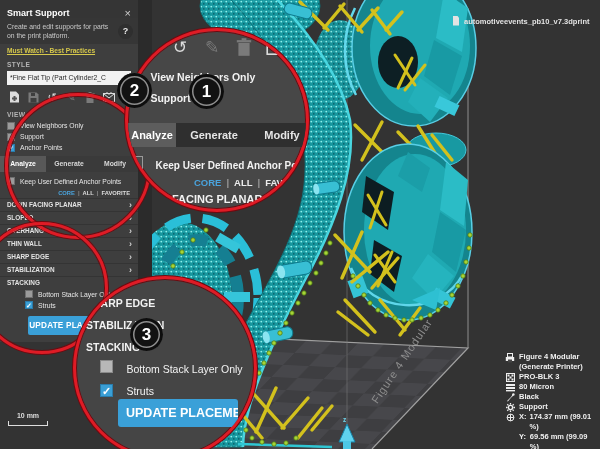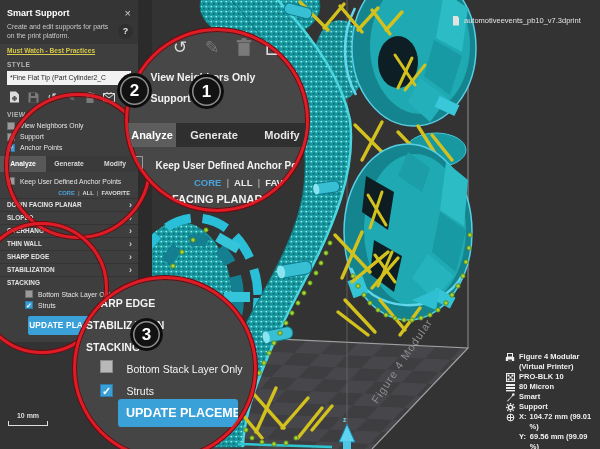--- a/index.html
+++ b/index.html
@@ -2,21 +2,21 @@
 <html><head>
 <meta charset="utf-8">
 <style>
   html,body{margin:0;padding:0;background:#222;}
   *{box-sizing:border-box;}
   #stage{position:relative;width:600px;height:449px;overflow:hidden;background:#333333;
          font-family:"Liberation Sans",sans-serif;-webkit-font-smoothing:antialiased;}
   
   #vp-svg{position:absolute;left:0;top:0;}
   .vp-label{position:absolute;color:#e6e6e6;}
-  #filename{left:452px;top:16px;display:flex;align-items:flex-start;gap:4px;font-size:7.5px;font-weight:normal;color:#e3e3e3;}
+  #filename{left:452px;top:16px;display:flex;align-items:flex-end;gap:4px;font-size:7.5px;font-weight:bold;color:#e3e3e3;}
   #platform-label{left:374px;top:396px;font-size:11px;color:#8d8d8d;letter-spacing:1px;
                   transform:rotate(-56deg);transform-origin:left center;white-space:nowrap;}
   #axis-label{left:343px;top:416px;font-size:6.5px;color:#6fd8ee;font-weight:bold;}
   #scalebar{left:8px;top:412px;width:40px;text-align:center;}
   #scalebar .txt{font-size:7px;font-weight:bold;color:#dedede;}
   #scalebar .bar{margin-top:2px;height:5px;border-left:1.5px solid #dedede;border-right:1.5px solid #dedede;border-bottom:1.5px solid #dedede;}
   #info-block{position:absolute;left:505px;top:352px;width:92px;color:#f0f0f0;font-size:7.5px;font-weight:bold;line-height:10px;}
   .info-row{display:flex;gap:4px;}
   .info-ic{width:10px;flex:0 0 10px;display:flex;justify-content:center;padding-top:1px;}
   .dim-row{display:flex;gap:3px;}
@@ -301,54 +301,54 @@
     <div class="info-row">
       <span class="info-ic">
         <svg width="10" height="10" viewBox="0 0 10 10">
             <rect x="2.5" y="0.5" width="5" height="3.5" fill="none" stroke="#eee"></rect>
             <rect x="0.8" y="4" width="8.4" height="4" fill="#eee"></rect>
             <rect x="3" y="6.5" width="4" height="3" fill="#454545"></rect>
           </svg>
       </span>
       <span>
         <span>Figure 4 Modular</span><br>
-        <span>(Virtual Printer)</span>
+        <span>(Generate Printer)</span>
       </span>
     </div>
     <div class="info-row">
       <span class="info-ic">
         <svg width="9" height="9" viewBox="0 0 9 9">
             <rect x="0.5" y="0.5" width="8" height="8" fill="none" stroke="#eee"></rect>
             <rect x="1.5" y="1.5" width="2" height="2" fill="#eee"></rect>
             <rect x="5.5" y="1.5" width="2" height="2" fill="#eee"></rect>
             <rect x="3.5" y="3.5" width="2" height="2" fill="#eee"></rect>
             <rect x="1.5" y="5.5" width="2" height="2" fill="#eee"></rect>
             <rect x="5.5" y="5.5" width="2" height="2" fill="#eee"></rect>
           </svg>
       </span>
-      <span>PRO-BLK 10</span>
+      <span>PRO-BLK 3</span>
     </div>
     <div class="info-row">
       <span class="info-ic">
         <svg width="9" height="9" viewBox="0 0 9 9">
             <rect x="0" y="1" width="9" height="2" fill="#eee"></rect>
             <rect x="0" y="4" width="9" height="2" fill="#eee"></rect>
             <rect x="0" y="7" width="9" height="1.4" fill="#eee"></rect>
           </svg>
       </span>
       <span>80 Micron</span>
     </div>
     <div class="info-row">
       <span class="info-ic">
         <svg width="9" height="9" viewBox="0 0 9 9">
             <path d="M1,8 L5,4 L7,1 L8,2 L5,4.8 L1.8,8.6 Z" fill="#eee"></path>
             <circle cx="7.4" cy="1.4" r="1.2" fill="#eee"></circle>
           </svg>
       </span>
-      <span>Smart</span>
+      <span>Black</span>
     </div>
     <div class="info-row">
       <span class="info-ic">
         <svg width="9" height="9" viewBox="0 0 9 9">
             <circle cx="4.5" cy="4.5" r="2.1" fill="none" stroke="#eee" stroke-width="1.4"></circle>
             <g stroke="#eee" stroke-width="1.3">
               <line x1="4.5" y1="0" x2="4.5" y2="1.6"></line>
               <line x1="4.5" y1="7.4" x2="4.5" y2="9"></line>
               <line x1="0" y1="4.5" x2="1.6" y2="4.5"></line>
               <line x1="7.4" y1="4.5" x2="9" y2="4.5"></line>
@@ -365,21 +365,21 @@
       <span class="info-ic">
         <svg width="9" height="9" viewBox="0 0 9 9">
             <circle cx="4.5" cy="4.5" r="3.4" fill="none" stroke="#eee"></circle>
             <line x1="1.2" y1="4.5" x2="7.8" y2="4.5" stroke="#eee"></line>
             <line x1="4.5" y1="1.2" x2="4.5" y2="7.8" stroke="#eee"></line>
           </svg>
       </span>
       <span>
         <span class="dim-row">
             <span class="ax">X:</span>
-            <span>104.72 mm (99.01 %)</span>
+            <span>174.37 mm (99.01 %)</span>
           </span>
         <span class="dim-row">
             <span class="ax">Y:</span>
             <span>69.56 mm (99.09 %)</span>
           </span>
 
       </span>
     </div>
   </div>
 

